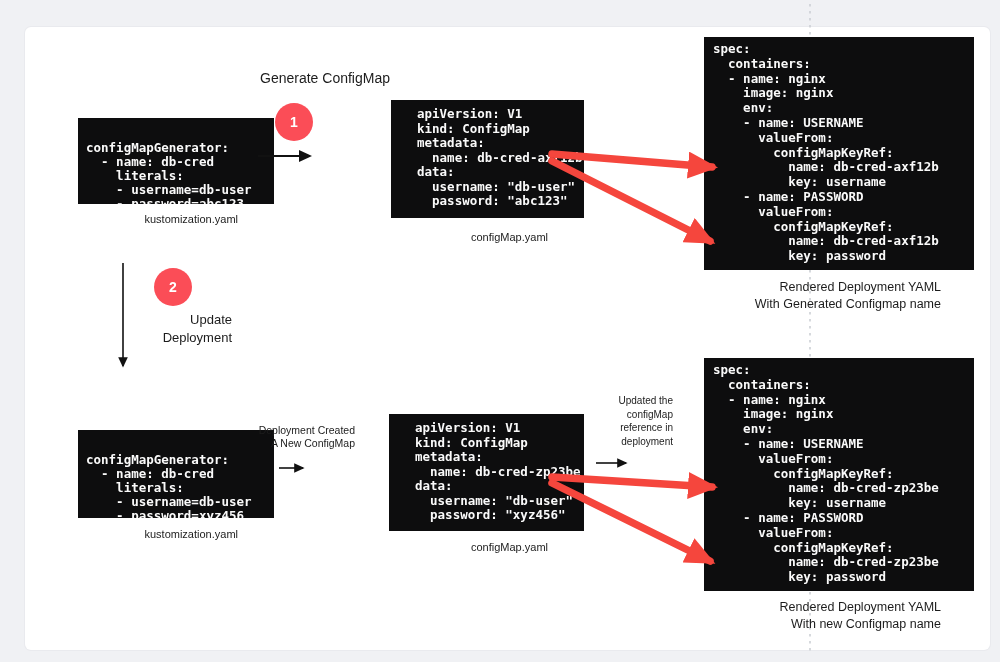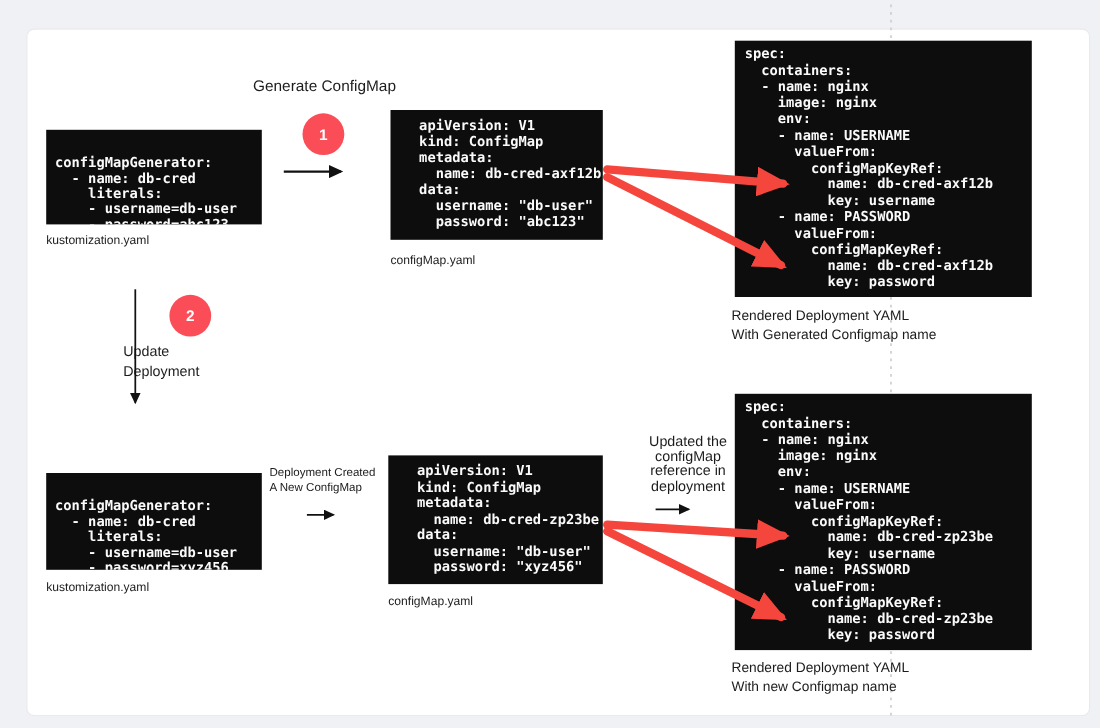--- a/index.html
+++ b/index.html
@@ -25,30 +25,31 @@
   .code-block {
     position: absolute;
     z-index: 3;
     background: #0d0d0e;
     color: #fafafa;
     font-family: "DejaVu Sans Mono", monospace;
     font-weight: bold;
     font-size: 12.5px;
     white-space: pre;
     overflow: hidden;
+    margin-left: 36px;
   }
   .code-k { line-height: 14px;  padding: 23px 8px; }
   .code-c { line-height: 14.5px; padding: 7px 26px; }
   .code-d { line-height: 14.8px; padding: 5px 9px; }
 
   .caption {
     position: absolute;
     z-index: 3;
     color: #1c1c1c;
-    text-align: left;
+    text-align: right;
     white-space: pre-line;
     font-size: 11px;
   }
   .hand {
     color: #1c1c1c;
     white-space: pre-line;
   }
   .badge {
     position: absolute;
     z-index: 6;
@@ -126,21 +127,21 @@
 
 <div class="code-block code-c" style="left:353px; top:414px; width:195px; height:117px;">apiVersion: V1
 kind: ConfigMap
 metadata:
   name: db-cred-zp23be
 data:
   username: "db-user"
   password: "xyz456"</div>
 <div class="caption" style="left:353px; top:541px; width:195px;">configMap.yaml</div>
 
-<div class="caption hand" style="left:578px; top:394px; width:95px; font-size:13px; line-height:13.5px; text-align:center;">Updated the
+<div class="caption hand" style="left:578px; top:394px; width:95px; font-size:10px; line-height:13.5px; text-align:right;">Updated the
 configMap
 reference in
 deployment</div>
 
 <div class="code-block code-d" style="left:668px; top:358px; width:270px; height:233px;">spec:
   containers:
   - name: nginx
     image: nginx
     env:
     - name: USERNAME

